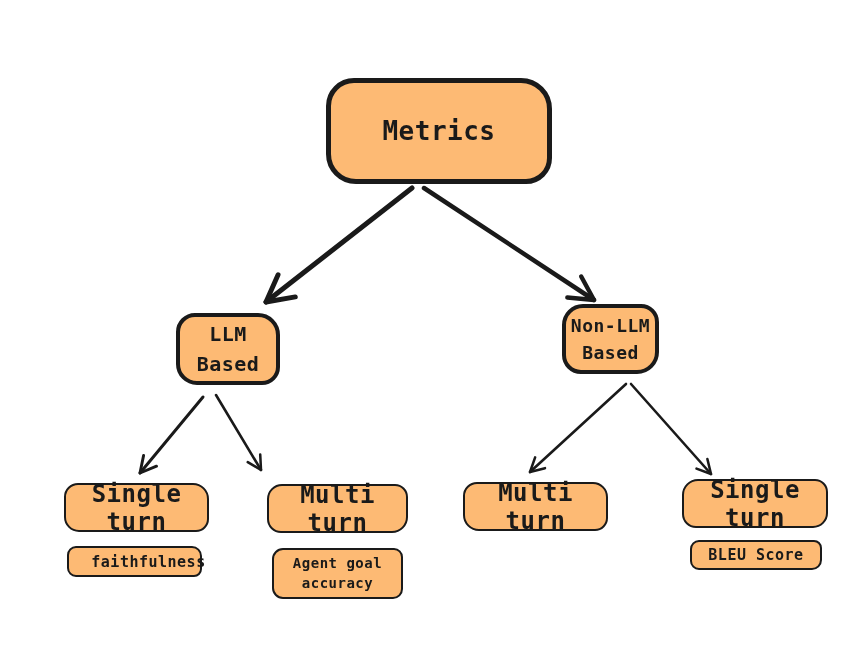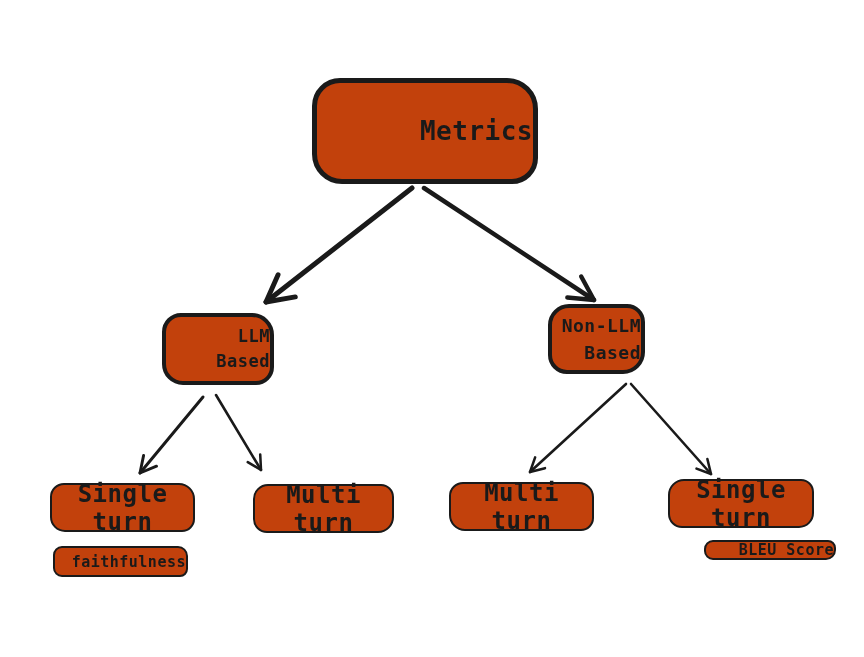--- a/index.html
+++ b/index.html
@@ -15,40 +15,41 @@
   .edges-svg {
     position: absolute;
     left: 0; top: 0;
     width: 864px; height: 657px;
   }
   .node {
     position: absolute;
     box-sizing: border-box;
     display: flex;
     flex-direction: column;
-    align-items: flex-end;
+    align-items: center;
     justify-content: center;
     text-align: center;
-    background: #c2410c;
+    background: #fdba74;
     border-style: solid;
     border-color: #1a1a1a;
     font-weight: bold;
     letter-spacing: 0.5px;
+    margin-left: 14px;
   }
   .n-metrics {
     left: 312px; top: 78px; width: 226px; height: 106px;
     border-width: 5px;
     border-radius: 28px 31px 26px 30px;
     font-size: 26px;
   }
   .n-llm {
-    left: 162px; top: 313px; width: 112px; height: 72px;
+    left: 162px; top: 313px; width: 104px; height: 72px;
     border-width: 4px;
     border-radius: 19px 22px 18px 21px;
-    font-size: 17px;
+    font-size: 20px;
     line-height: 1.5;
   }
   .n-nonllm {
     left: 548px; top: 304px; width: 97px; height: 70px;
     border-width: 4px;
     border-radius: 21px 18px 22px 19px;
     font-size: 18px;
     line-height: 1.5;
   }
   .n-turn {
@@ -59,21 +60,21 @@
   .n-turn-ls { left: 50px;  top: 483px; width: 145px; border-radius: 14px 16px 13px 15px; }
   .n-turn-lm { left: 253px; top: 484px; width: 141px; border-radius: 15px 13px 16px 14px; }
   .n-turn-rm { left: 449px; top: 482px; width: 145px; border-radius: 14px 15px 13px 16px; }
   .n-turn-rs { left: 668px; top: 479px; width: 146px; border-radius: 16px 13px 15px 14px; }
   .n-leaf {
     border-width: 2px;
     font-size: 15px;
   }
   .n-leaf-faith { left: 53px;  top: 546px; width: 135px; height: 31px; border-radius: 9px 10px 8px 9px; padding-left: 28px; }
   .n-leaf-agent { left: 258px; top: 548px; width: 131px; height: 51px; border-radius: 11px 9px 10px 11px; font-size: 14px; line-height: 1.4; }
-  .n-leaf-bleu  { left: 704px; top: 540px; width: 132px; height: 20px; border-radius: 9px 8px 10px 9px; }
+  .n-leaf-bleu  { left: 676px; top: 540px; width: 132px; height: 30px; border-radius: 9px 8px 10px 9px; }
 </style>
 </head>
 <body>
 
 <div class="canvas">
 
   <svg class="edges-svg" viewBox="0 0 864 657" xmlns="http://www.w3.org/2000/svg">
     <defs>
       <marker id="arrowhead" viewBox="0 0 10 10" refX="8.5" refY="5" markerWidth="7" markerHeight="7" orient="auto" markerUnits="strokeWidth">
         <path d="M1,1 L8.5,5 L1,9" fill="none" stroke="#1a1a1a" stroke-width="1.4" stroke-linecap="round" stroke-linejoin="round"></path>
@@ -114,18 +115,22 @@
   </div>
 
   <div class="node n-turn n-turn-rs">
     <span>Single turn</span>
   </div>
 
   <div class="node n-leaf n-leaf-faith">
     <span>faithfulness</span>
   </div>
 
+  <div class="node n-leaf n-leaf-agent">
+    <span>Agent goal</span>
+    <span>accuracy</span>
+  </div>
 
   <div class="node n-leaf n-leaf-bleu">
     <span>BLEU Score</span>
   </div>
 
 </div>
 
 </body></html>

